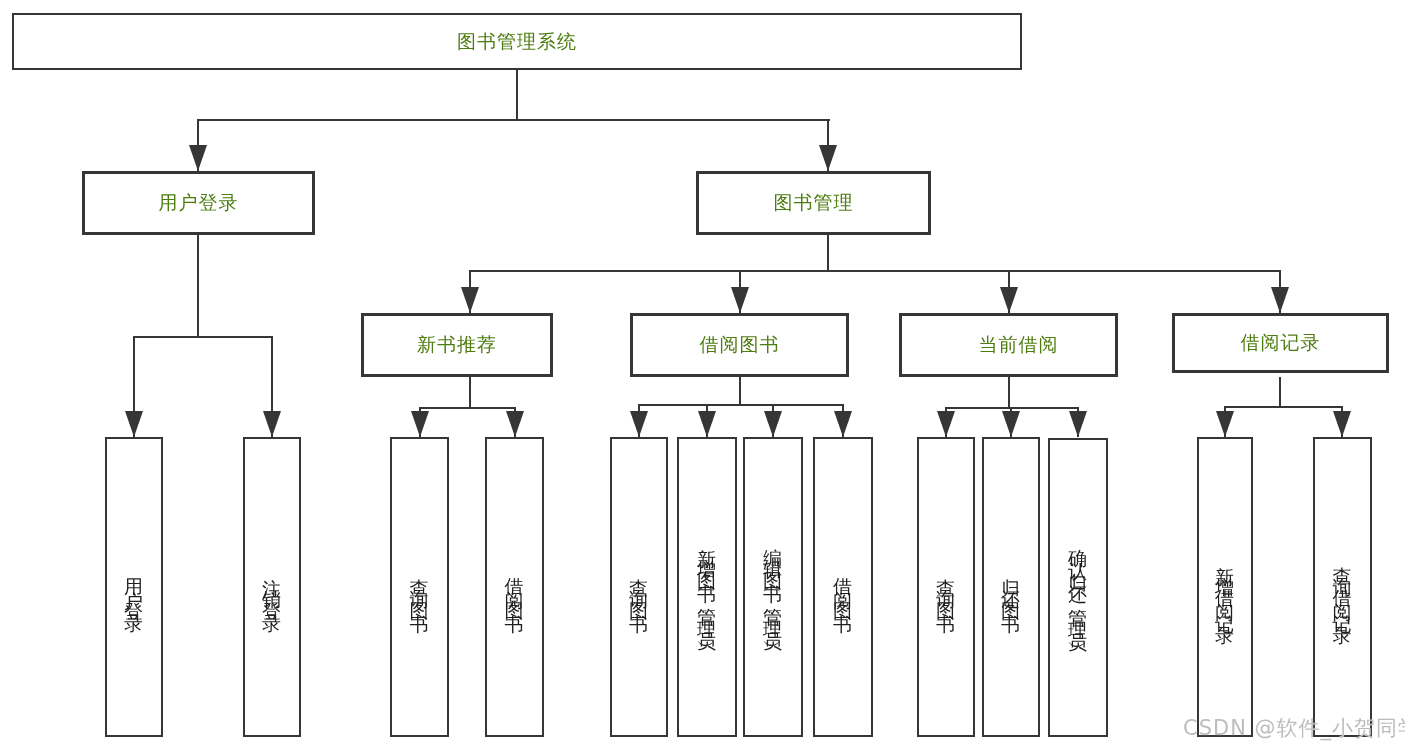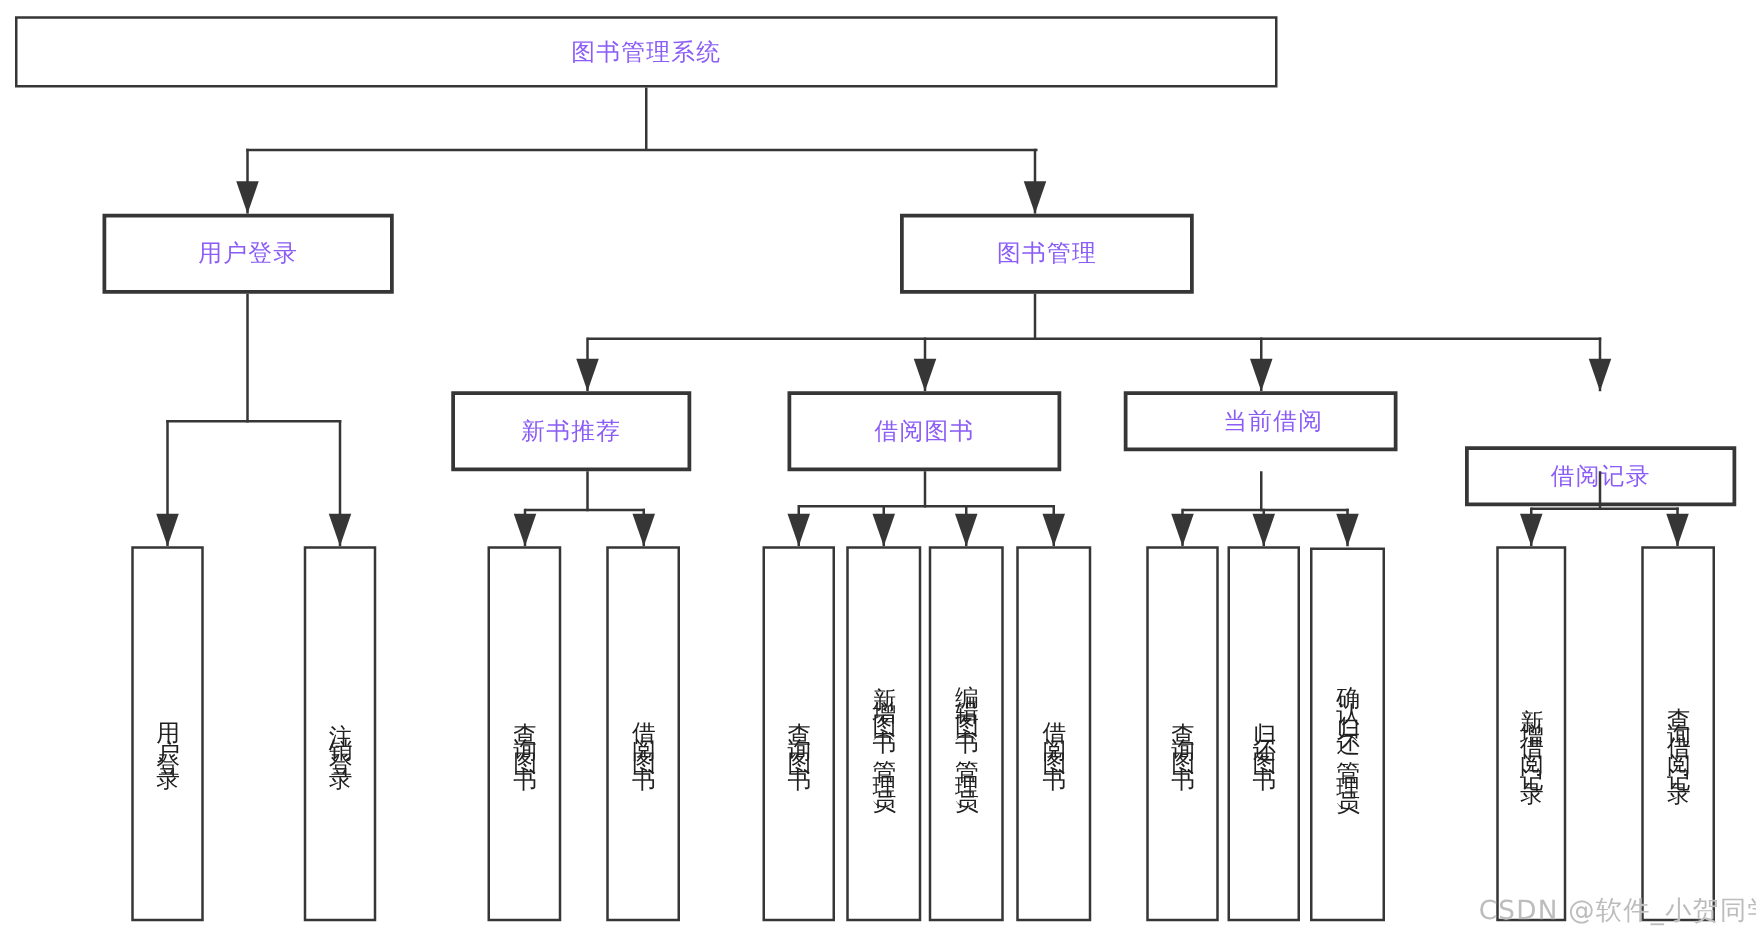--- a/index.html
+++ b/index.html
@@ -16,21 +16,21 @@
     background:#ffffff;
     border:2px solid #363636;
     display:flex;align-items:center;justify-content:center;
     color:#1f1f1f;
   }
   .box.heavy{border-width:3px;}
   .hlabel{
     font-size:19px;
     letter-spacing:1px;
     white-space:nowrap;
-    color:#8b5cf6;
+    color:#4d7c0f;
   }
   .vbox{justify-content:center;}
   .vtext{
     writing-mode:vertical-rl;
     text-orientation:mixed;
     font-size:19px;
     letter-spacing:12px;
     line-height:1;
     color:#1f1f1f;
     white-space:nowrap;
@@ -68,21 +68,21 @@
     <div class="h" style="left:197px;top:119px;width:633px;"></div>
     <div class="v" style="left:197px;top:119px;height:52px;"></div>
     <div class="a" style="left:189px;top:145px;"></div>
     <div class="v" style="left:827px;top:119px;height:52px;"></div>
     <div class="a" style="left:819px;top:145px;"></div>
   </div>
 
   <div class="box heavy" style="left:82px;top:171px;width:233px;height:64px;">
     <span class="hlabel">用户登录</span>
   </div>
-  <div class="box heavy" style="left:720px;top:171px;width:235px;height:64px;">
+  <div class="box heavy" style="left:696px;top:171px;width:235px;height:64px;">
     <span class="hlabel">图书管理</span>
   </div>
 
   <div>
     <div class="v" style="left:197px;top:235px;height:103px;"></div>
     <div class="h" style="left:133px;top:336px;width:140px;"></div>
     <div class="v" style="left:133px;top:336px;height:101px;"></div>
     <div class="a" style="left:125px;top:411px;"></div>
     <div class="v" style="left:271px;top:336px;height:101px;"></div>
     <div class="a" style="left:263px;top:411px;"></div>
@@ -100,24 +100,24 @@
     <div class="v" style="left:1279px;top:270px;height:43px;"></div>
     <div class="a" style="left:1271px;top:287px;"></div>
   </div>
 
   <div class="box heavy" style="left:361px;top:313px;width:192px;height:64px;">
     <span class="hlabel">新书推荐</span>
   </div>
   <div class="box heavy" style="left:630px;top:313px;width:219px;height:64px;">
     <span class="hlabel">借阅图书</span>
   </div>
-  <div class="box heavy" style="left:899px;top:313px;width:219px;height:48px;padding-left:20px;">
+  <div class="box heavy" style="left:899px;top:313px;width:219px;height:64px;padding-left:20px;">
     <span class="hlabel">当前借阅</span>
   </div>
-  <div class="box heavy" style="left:1172px;top:313px;width:217px;height:48px;margin-top:44px;">
+  <div class="box heavy" style="left:1172px;top:313px;width:217px;height:60px;">
     <span class="hlabel">借阅记录</span>
   </div>
 
   <div>
     <div class="v" style="left:469px;top:377px;height:32px;"></div>
     <div class="h" style="left:420px;top:407px;width:96px;"></div>
     <div class="v" style="left:419px;top:407px;height:30px;"></div>
     <div class="a" style="left:411px;top:411px;"></div>
     <div class="v" style="left:514px;top:407px;height:30px;"></div>
     <div class="a" style="left:506px;top:411px;"></div>

